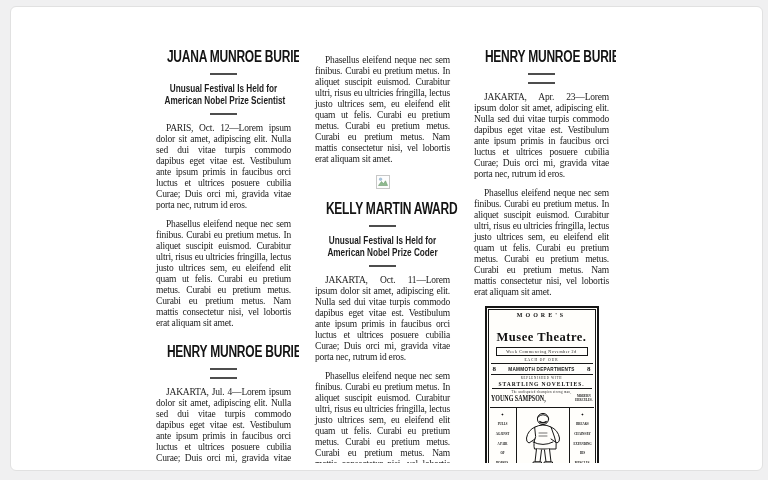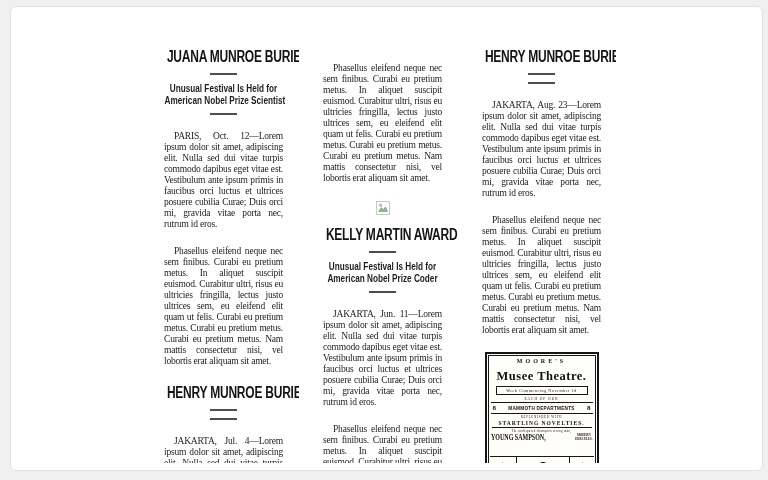--- a/index.html
+++ b/index.html
@@ -24,47 +24,47 @@
     transform:scaleX(0.75);transform-origin:50% 50%;
   }
   .divider{width:27px;border:0;border-top:2px solid #4d4d4d;margin:7px auto;}
   .sh-line{
     font-weight:700;font-size:10.5px;line-height:12px;color:#1d1d1d;
     text-align:center;white-space:nowrap;
     transform:scaleX(0.78);transform-origin:50% 50%;
   }
   .gap{margin-top:13px;}
   p.body{
-    margin:16px;font-family:"Liberation Serif",serif;
+    margin:8px;font-family:"Liberation Serif",serif;
     font-size:9.5px;line-height:11px;letter-spacing:-0.2px;
     color:#222;text-align:justify;text-indent:10px;
   }
   .broken-img{width:16px;height:16px;margin:9px auto;}
   
   .ad{
     width:108px;margin:8px auto 0;background:#fffefb;
     border:2px solid #161616;padding:1px;
     font-family:"Liberation Serif",serif;color:#111;
   }
   .ad-inner{border:1px solid #161616;padding:2px 1px 1px;}
   .ad-center{text-align:center;}
   .ad-masthead{font-size:6px;letter-spacing:3px;font-weight:700;}
-  .ad-title{font-size:12.5px;font-weight:700;letter-spacing:0.5px;margin-top:5px;}
+  .ad-title{font-size:12.5px;font-weight:700;letter-spacing:0.5px;margin-top:12px;}
   .ad-week{border:1px solid #161616;margin:2px 6px;font-size:4px;letter-spacing:0.6px;padding:1px 0;}
   .ad-each{font-size:3.5px;letter-spacing:1px;margin-top:1px;}
   .ad-dept{
     display:flex;align-items:center;border-top:1px solid #161616;border-bottom:1px solid #161616;
     margin:1px 1px;padding:1px 2px;
   }
   .ad-dept .eight{font-size:7px;font-weight:700;}
   .ad-dept .dept-mid{flex:1;text-align:center;font-size:5.5px;font-weight:700;letter-spacing:0.3px;font-family:"Liberation Sans",sans-serif;transform:scaleX(0.85);}
   .ad-repl{font-size:3px;letter-spacing:0.8px;margin-top:1px;}
   .ad-startling{font-size:5.5px;font-weight:700;letter-spacing:1px;border-bottom:1px solid #161616;padding-bottom:1px;margin:1px 2px 0;}
   .ad-tinyline{font-size:3px;letter-spacing:0.4px;color:#222;margin-top:1px;white-space:nowrap;overflow:hidden;}
-  .ad-star{display:flex;align-items:center;border-bottom:1px solid #161616;padding:0 1px 14px;}
+  .ad-star{display:flex;align-items:center;border-bottom:1px solid #161616;padding:0 1px 4px;}
   .ad-star .star-name{font-size:7.5px;font-weight:700;white-space:nowrap;transform:scaleX(0.8);transform-origin:0 50%;}
   .ad-star .star-tags{margin-left:auto;text-align:center;line-height:3.5px;}
   .ad-star .star-tags div{font-size:3px;font-weight:700;}
   .ad-main{display:flex;border-bottom:1px solid #161616;}
   .ad-side{
     width:24px;min-width:24px;display:flex;flex-direction:column;justify-content:space-around;
     text-align:center;padding:2px 1px;
   }
   .ad-side.left{border-right:1px solid #161616;}
   .ad-side.right{border-left:1px solid #161616;}
@@ -113,31 +113,31 @@
 
       <div>
         <div class="headline">KELLY MARTIN AWARDED</div>
         <hr class="divider">
         <div>
           <div class="sh-line">Unusual Festival Is Held for</div>
           <div class="sh-line">American Nobel Prize Coder</div>
         </div>
         <hr class="divider">
       </div>
-      <p class="body">JAKARTA, Jun. 11—Lorem ipsum dolor sit amet, adipiscing elit. Nulla sed dui vitae turpis commodo dapibus eget vitae est. Vestibulum ante ipsum primis in faucibus orci luctus et ultrices posuere cubilia Curae; Duis orci mi, gravida vitae porta nec, rutrum id eros.</p>
+      <p class="body">JAKARTA, Oct. 11—Lorem ipsum dolor sit amet, adipiscing elit. Nulla sed dui vitae turpis commodo dapibus eget vitae est. Vestibulum ante ipsum primis in faucibus orci luctus et ultrices posuere cubilia Curae; Duis orci mi, gravida vitae porta nec, rutrum id eros.</p>
       <p class="body">Phasellus eleifend neque nec sem finibus. Curabi eu pretium metus. In aliquet suscipit euismod. Curabitur ultri, risus eu ultricies fringilla, lectus justo ultrices sem, eu eleifend elit quam ut felis. Curabi eu pretium metus. Curabi eu pretium metus. Curabi eu pretium metus. Nam mattis consectetur nisi, vel lobortis erat aliquam sit amet.</p>
     </div>
 
     <div class="col">
       <div>
         <div class="headline">HENRY MUNROE BURIED</div>
         <hr class="divider">
         <hr class="divider">
       </div>
-      <p class="body">JAKARTA, Aug. 23—Lorem ipsum dolor sit amet, adipiscing elit. Nulla sed dui vitae turpis commodo dapibus eget vitae est. Vestibulum ante ipsum primis in faucibus orci luctus et ultrices posuere cubilia Curae; Duis orci mi, gravida vitae porta nec, rutrum id eros.</p>
+      <p class="body">JAKARTA, Apr. 23—Lorem ipsum dolor sit amet, adipiscing elit. Nulla sed dui vitae turpis commodo dapibus eget vitae est. Vestibulum ante ipsum primis in faucibus orci luctus et ultrices posuere cubilia Curae; Duis orci mi, gravida vitae porta nec, rutrum id eros.</p>
       <p class="body">Phasellus eleifend neque nec sem finibus. Curabi eu pretium metus. In aliquet suscipit euismod. Curabitur ultri, risus eu ultricies fringilla, lectus justo ultrices sem, eu eleifend elit quam ut felis. Curabi eu pretium metus. Curabi eu pretium metus. Curabi eu pretium metus. Nam mattis consectetur nisi, vel lobortis erat aliquam sit amet.</p>
 
       <div class="ad">
         <div class="ad-inner">
           <div class="ad-center ad-masthead">MOORE'S</div>
           <div class="ad-center ad-title">Musee Theatre.</div>
           <div class="ad-center ad-week">Week Commencing November 2d</div>
           <div class="ad-center ad-each">EACH OF OUR</div>
           <div class="ad-dept">
             <span class="eight">8</span>

